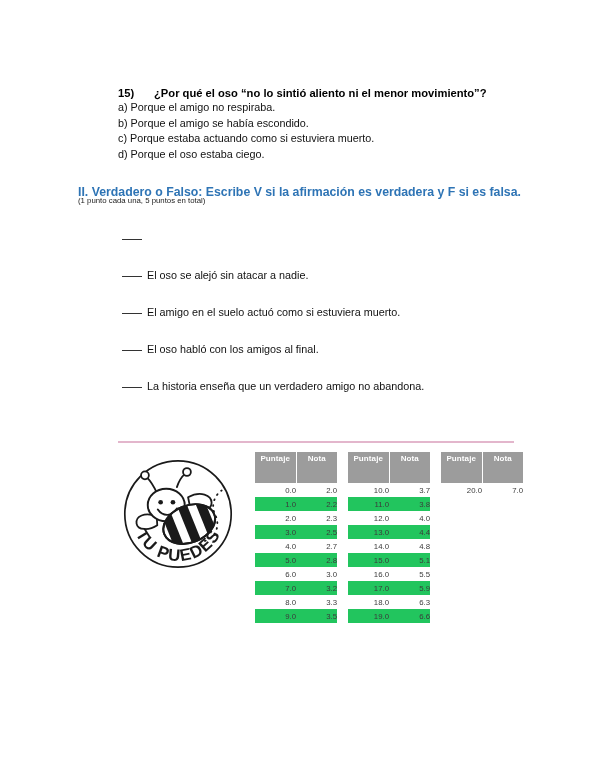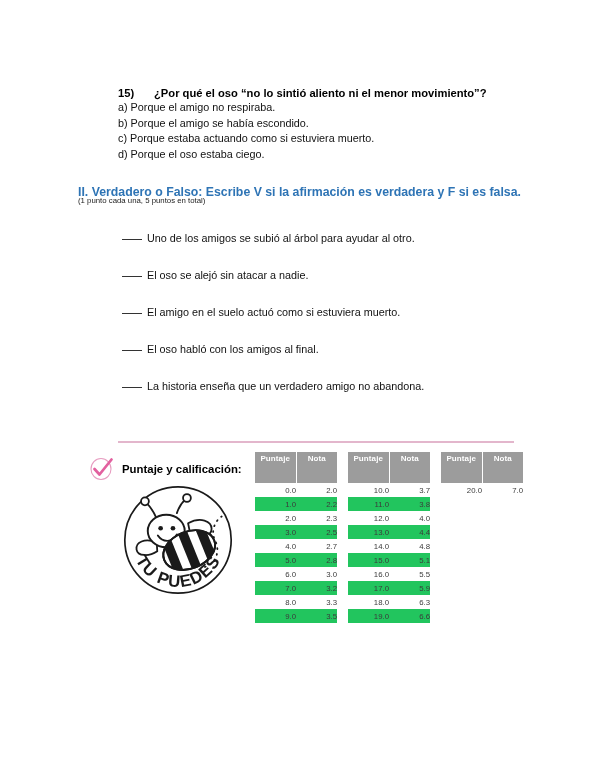--- a/index.html
+++ b/index.html
@@ -186,46 +186,39 @@
     <li class="option-item">c) Porque estaba actuando como si estuviera muerto.</li>
     <li class="option-item">d) Porque el oso estaba ciego.</li>
   </ul>
 </div>
 
 <div class="section-heading">II. Verdadero o Falso: Escribe V si la afirmación es verdadera y F si es falsa.</div>
 <div class="section-subtitle">(1 punto cada una, 5 puntos en total)</div>
 
 <div class="tf-list">
   <div class="tf-item">
-    <span class="tf-blank"></span><span>Uno de los amigos se subió al árbol para ayudar al otro.</span>
+    <span class="tf-blank"></span>
   </div>
   <div class="tf-item">
     <span class="tf-blank"></span><span>El oso se alejó sin atacar a nadie.</span>
   </div>
   <div class="tf-item">
     <span class="tf-blank"></span><span>El amigo en el suelo actuó como si estuviera muerto.</span>
   </div>
   <div class="tf-item">
     <span class="tf-blank"></span><span>El oso habló con los amigos al final.</span>
   </div>
   <div class="tf-item">
     <span class="tf-blank"></span><span>La historia enseña que un verdadero amigo no abandona.</span>
   </div>
 </div>
 
 <div class="pink-divider"></div>
 
 <div class="score-legend">
-  <div class="legend-head">
-    <svg class="check-badge" viewBox="0 0 54 52">
-      <ellipse cx="26" cy="26" rx="20" ry="21" fill="none" stroke="#E79CC0" stroke-width="2.2"></ellipse>
-      <path d="M13 26 L23 37 L47 7" fill="none" stroke="#E2609F" stroke-width="5.5" stroke-linecap="round" stroke-linejoin="round"></path>
-    </svg>
-    <span class="legend-label">Puntaje y calificación:</span>
-  </div>
 
   <svg class="bee-stamp" viewBox="0 0 200 200">
     <circle cx="100" cy="100" r="95" fill="#ffffff" stroke="#1a1a1a" stroke-width="3"></circle>
 
     <path d="M62 62 C56 48 50 40 44 34" fill="none" stroke="#1a1a1a" stroke-width="3.2" stroke-linecap="round"></path>
     <circle cx="41" cy="31" r="7" fill="#fff" stroke="#1a1a1a" stroke-width="3.2"></circle>
     <path d="M98 52 C102 40 107 33 113 28" fill="none" stroke="#1a1a1a" stroke-width="3.2" stroke-linecap="round"></path>
     <circle cx="116" cy="25" r="7" fill="#fff" stroke="#1a1a1a" stroke-width="3.2"></circle>
 
     <path d="M62 104 C40 96 24 104 26 117 C28 129 48 130 63 120 Z" fill="#fff" stroke="#1a1a1a" stroke-width="3.2" stroke-linejoin="round"></path>

